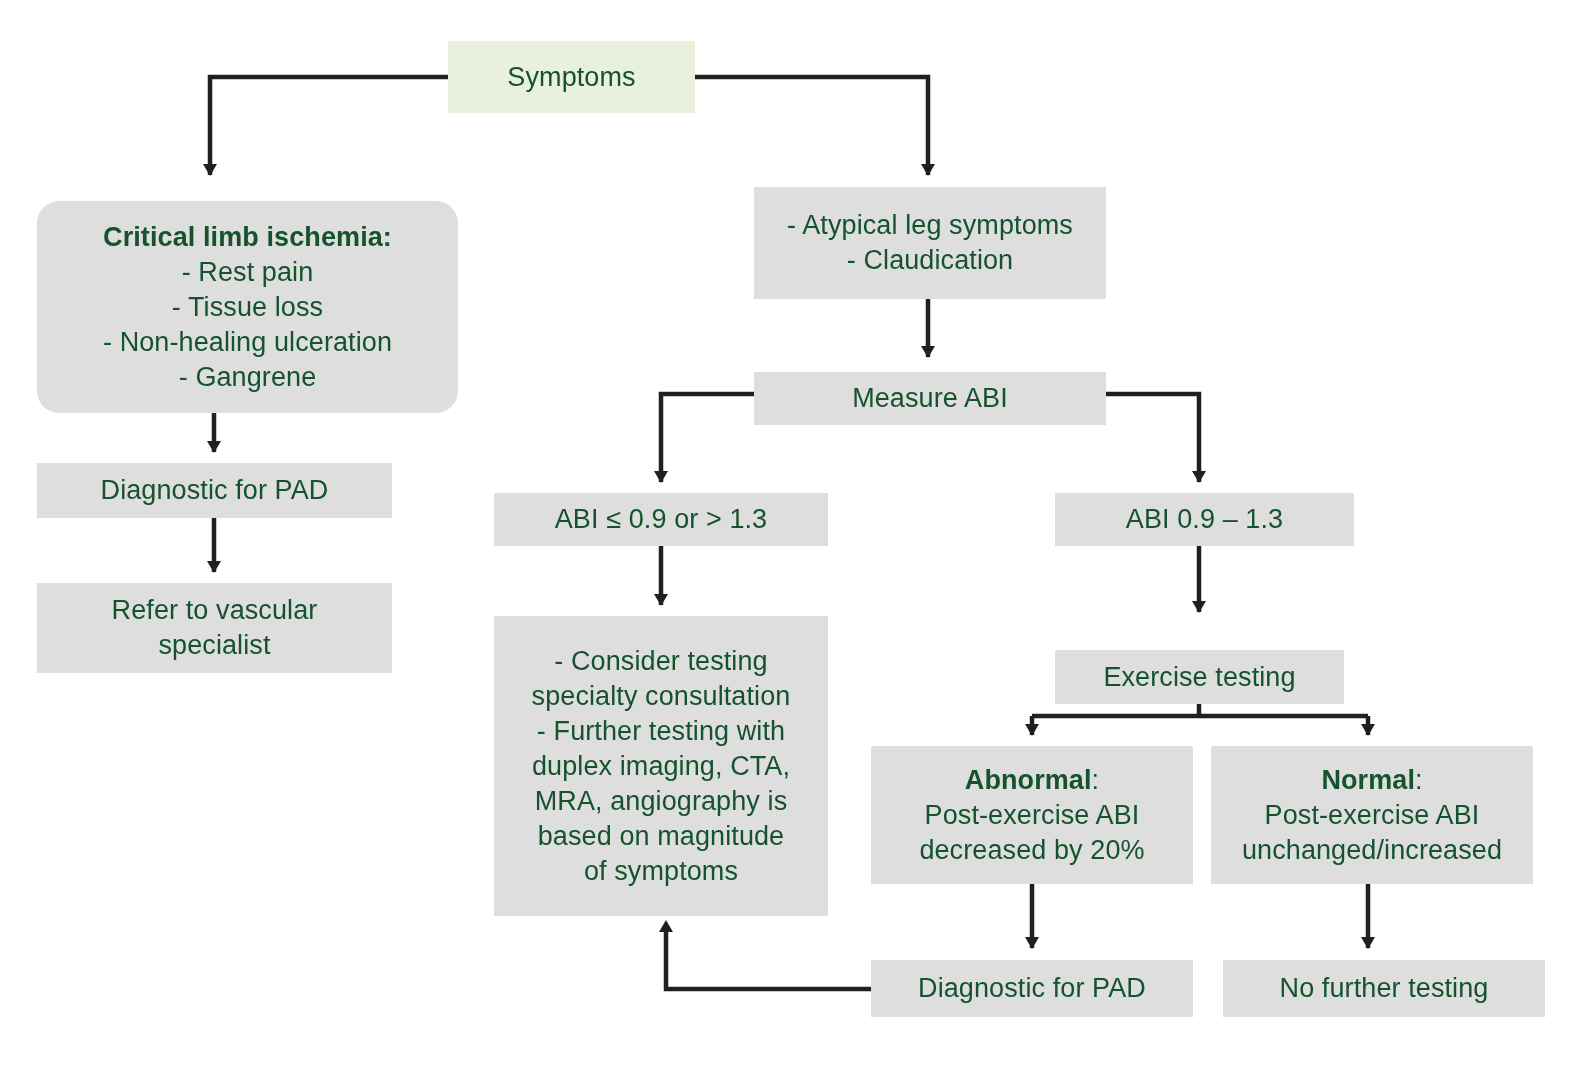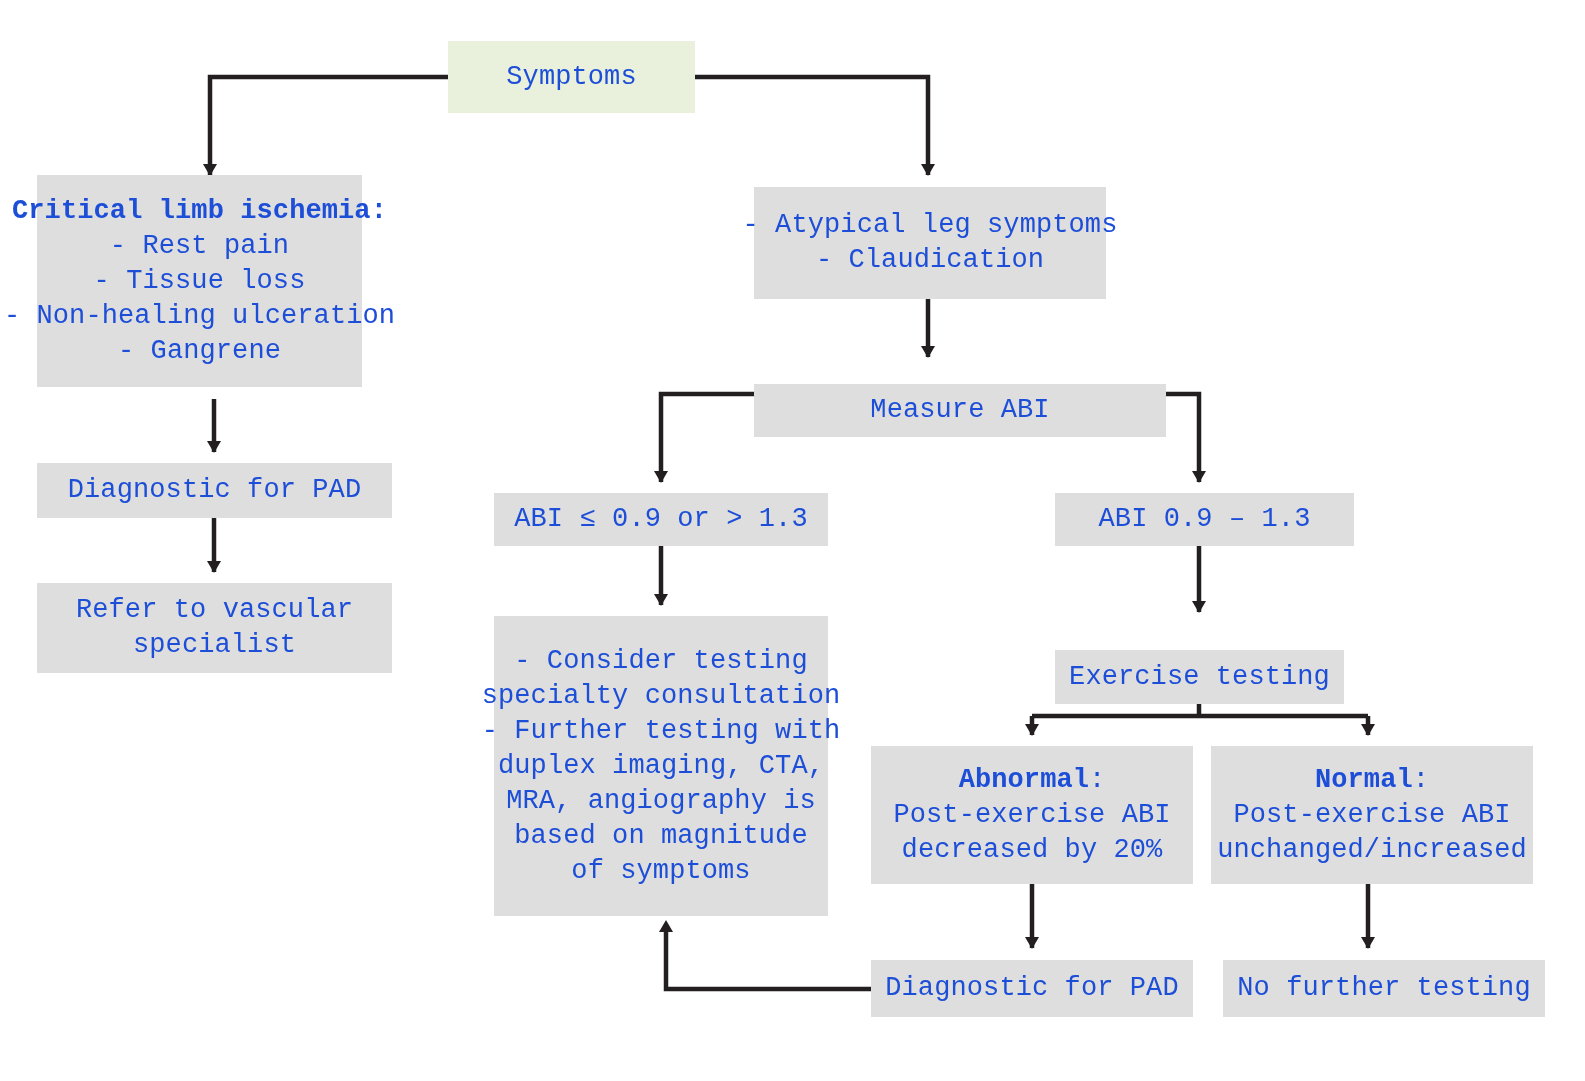--- a/index.html
+++ b/index.html
@@ -24,31 +24,30 @@
     left: 0;
     top: 0;
     width: 1585px;
     height: 1081px;
     pointer-events: none;
   }
   .node {
     position: absolute;
     box-sizing: border-box;
     background: #dedede;
-    color: #1d4ed8;
+    color: #14532d;
     display: flex;
     flex-direction: column;
     align-items: center;
     justify-content: center;
     text-align: center;
     font-size: 27px;
     line-height: 35px;
     letter-spacing: 0.1px;
     padding: 6px 6px;
-    font-family: Liberation Mono, monospace;
   }
   .node.start {
     background: #e9f1dd;
   }
   .node .ln {
     display: block;
     white-space: nowrap;
   }
   .node .ln.bold {
     font-weight: bold;
@@ -107,21 +106,21 @@
 
       <path d="M872,989 L666,989 L666,932"></path>
       <path d="M666,932 L666,931" marker-end="url(#arrowup)"></path>
     </g>
   </svg>
 
   <div class="node start" style="left:448px; top:41px; width:247px; height:72px;">
     <span class="ln">Symptoms</span>
   </div>
 
-  <div class="node" style="left:37px; top:175px; width:325px; height:212px;">
+  <div class="node" style="left:37px; top:201px; width:421px; height:212px;border-radius:22px;">
     <span class="ln bold">Critical limb ischemia:</span>
     <span class="ln">- Rest pain</span>
     <span class="ln">- Tissue loss</span>
     <span class="ln">- Non-healing ulceration</span>
     <span class="ln">- Gangrene</span>
   </div>
 
   <div class="node" style="left:37px; top:463px; width:355px; height:55px;">
     <span class="ln">Diagnostic for PAD</span>
   </div>
@@ -129,21 +128,21 @@
   <div class="node" style="left:37px; top:583px; width:355px; height:90px;">
     <span class="ln">Refer to vascular</span>
     <span class="ln">specialist</span>
   </div>
 
   <div class="node" style="left:754px; top:187px; width:352px; height:112px;">
     <span class="ln">- Atypical leg symptoms</span>
     <span class="ln">- Claudication</span>
   </div>
 
-  <div class="node" style="left:754px; top:384px; width:412px; height:53px;">
+  <div class="node" style="left:754px; top:372px; width:352px; height:53px;">
     <span class="ln">Measure ABI</span>
   </div>
 
   <div class="node" style="left:494px; top:493px; width:334px; height:53px;">
     <span class="ln">ABI ≤ 0.9 or &gt; 1.3</span>
   </div>
 
   <div class="node" style="left:1055px; top:493px; width:299px; height:53px;">
     <span class="ln">ABI 0.9 – 1.3</span>
   </div>

